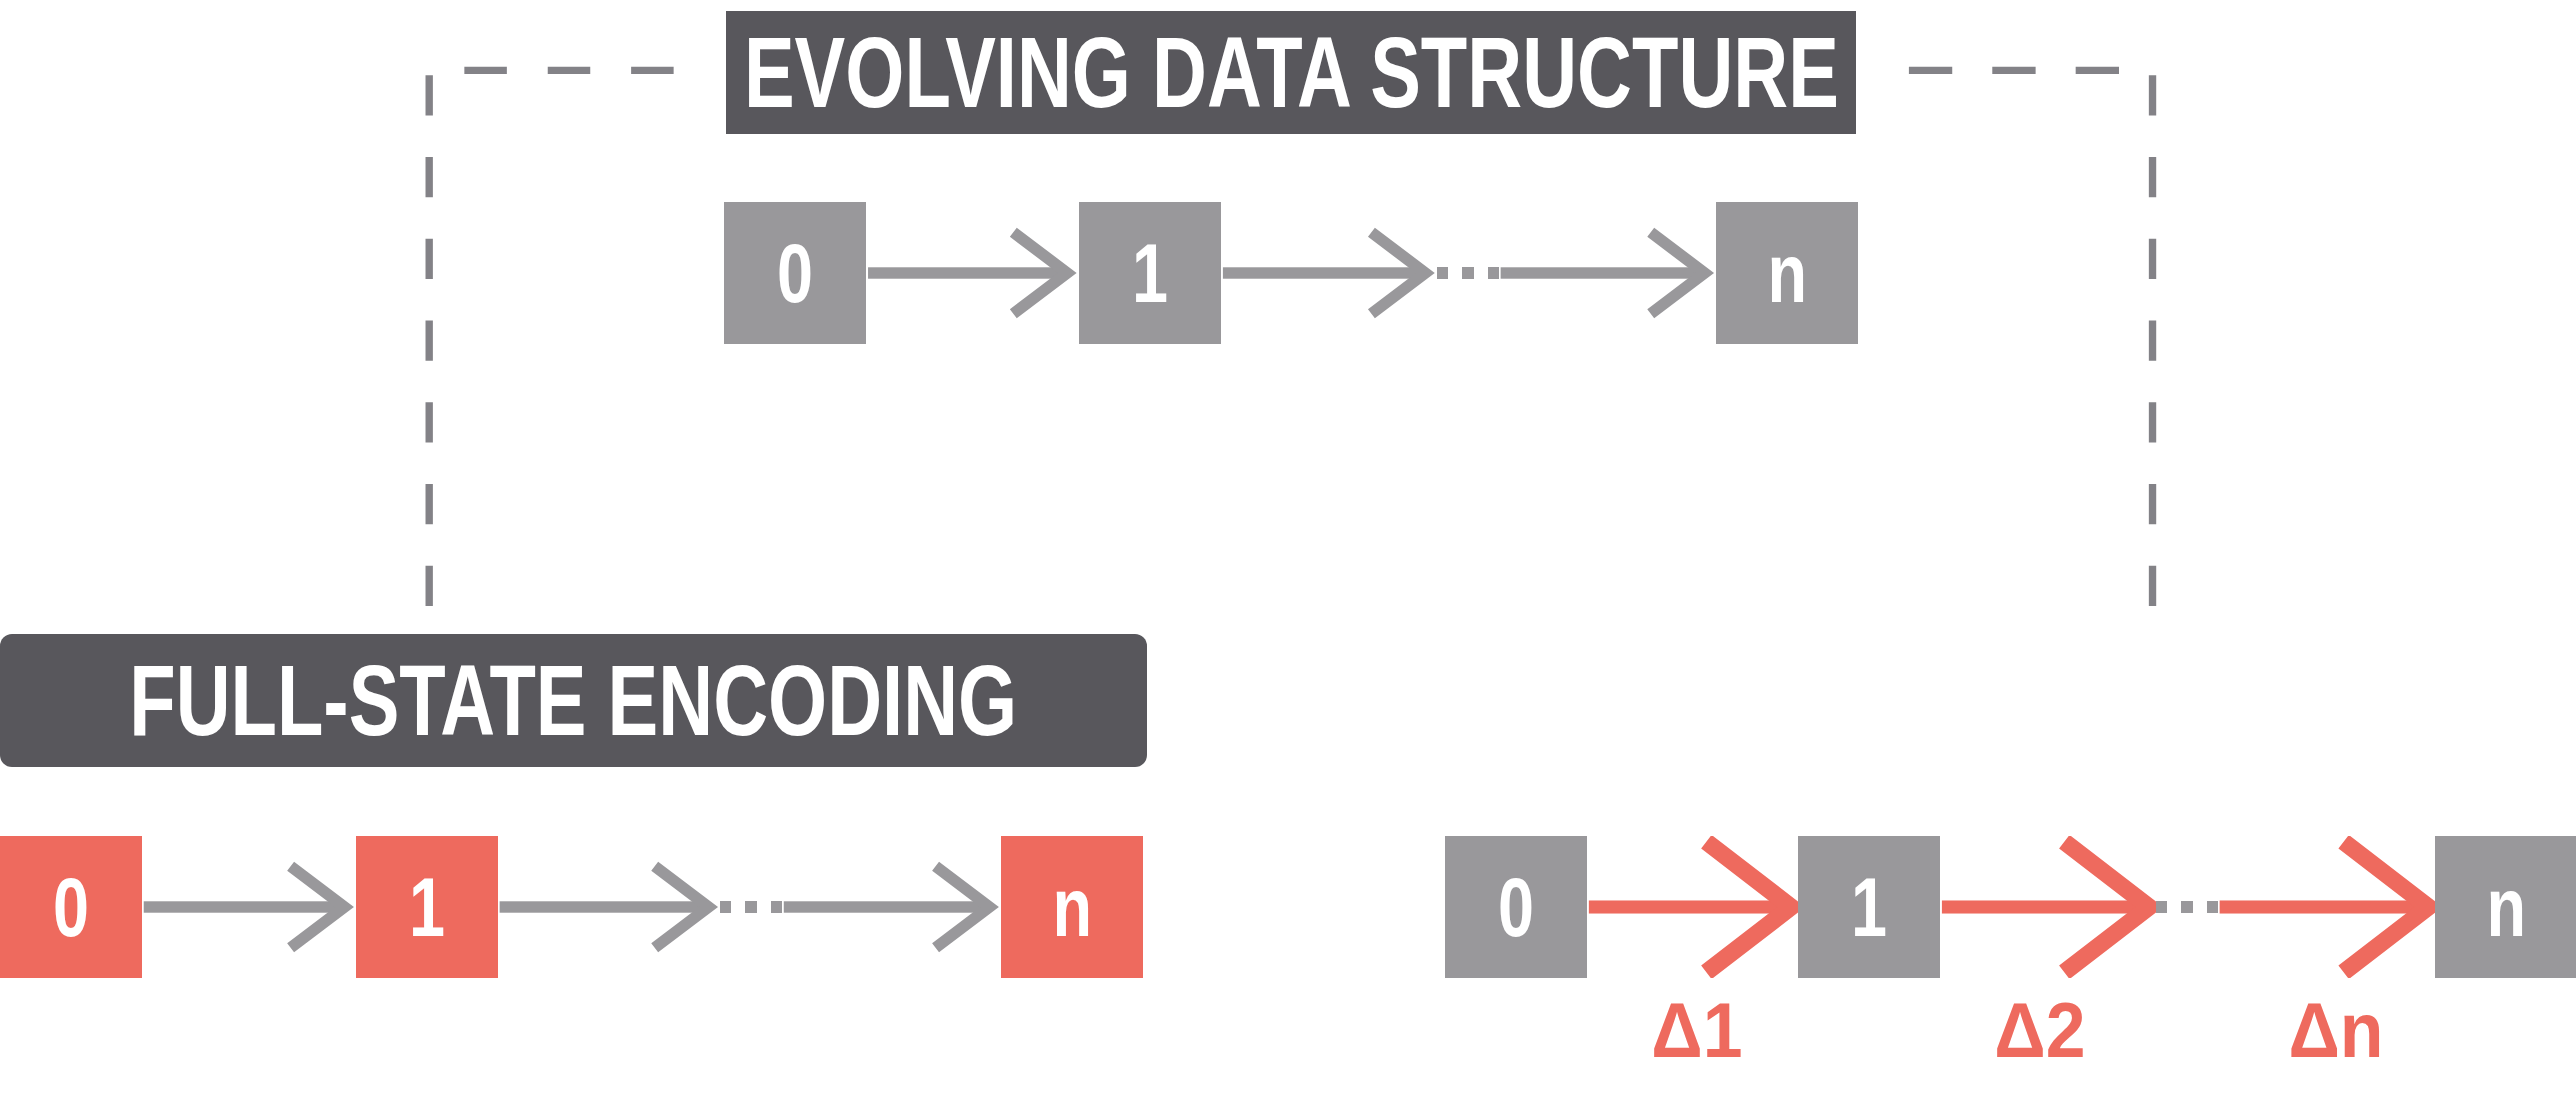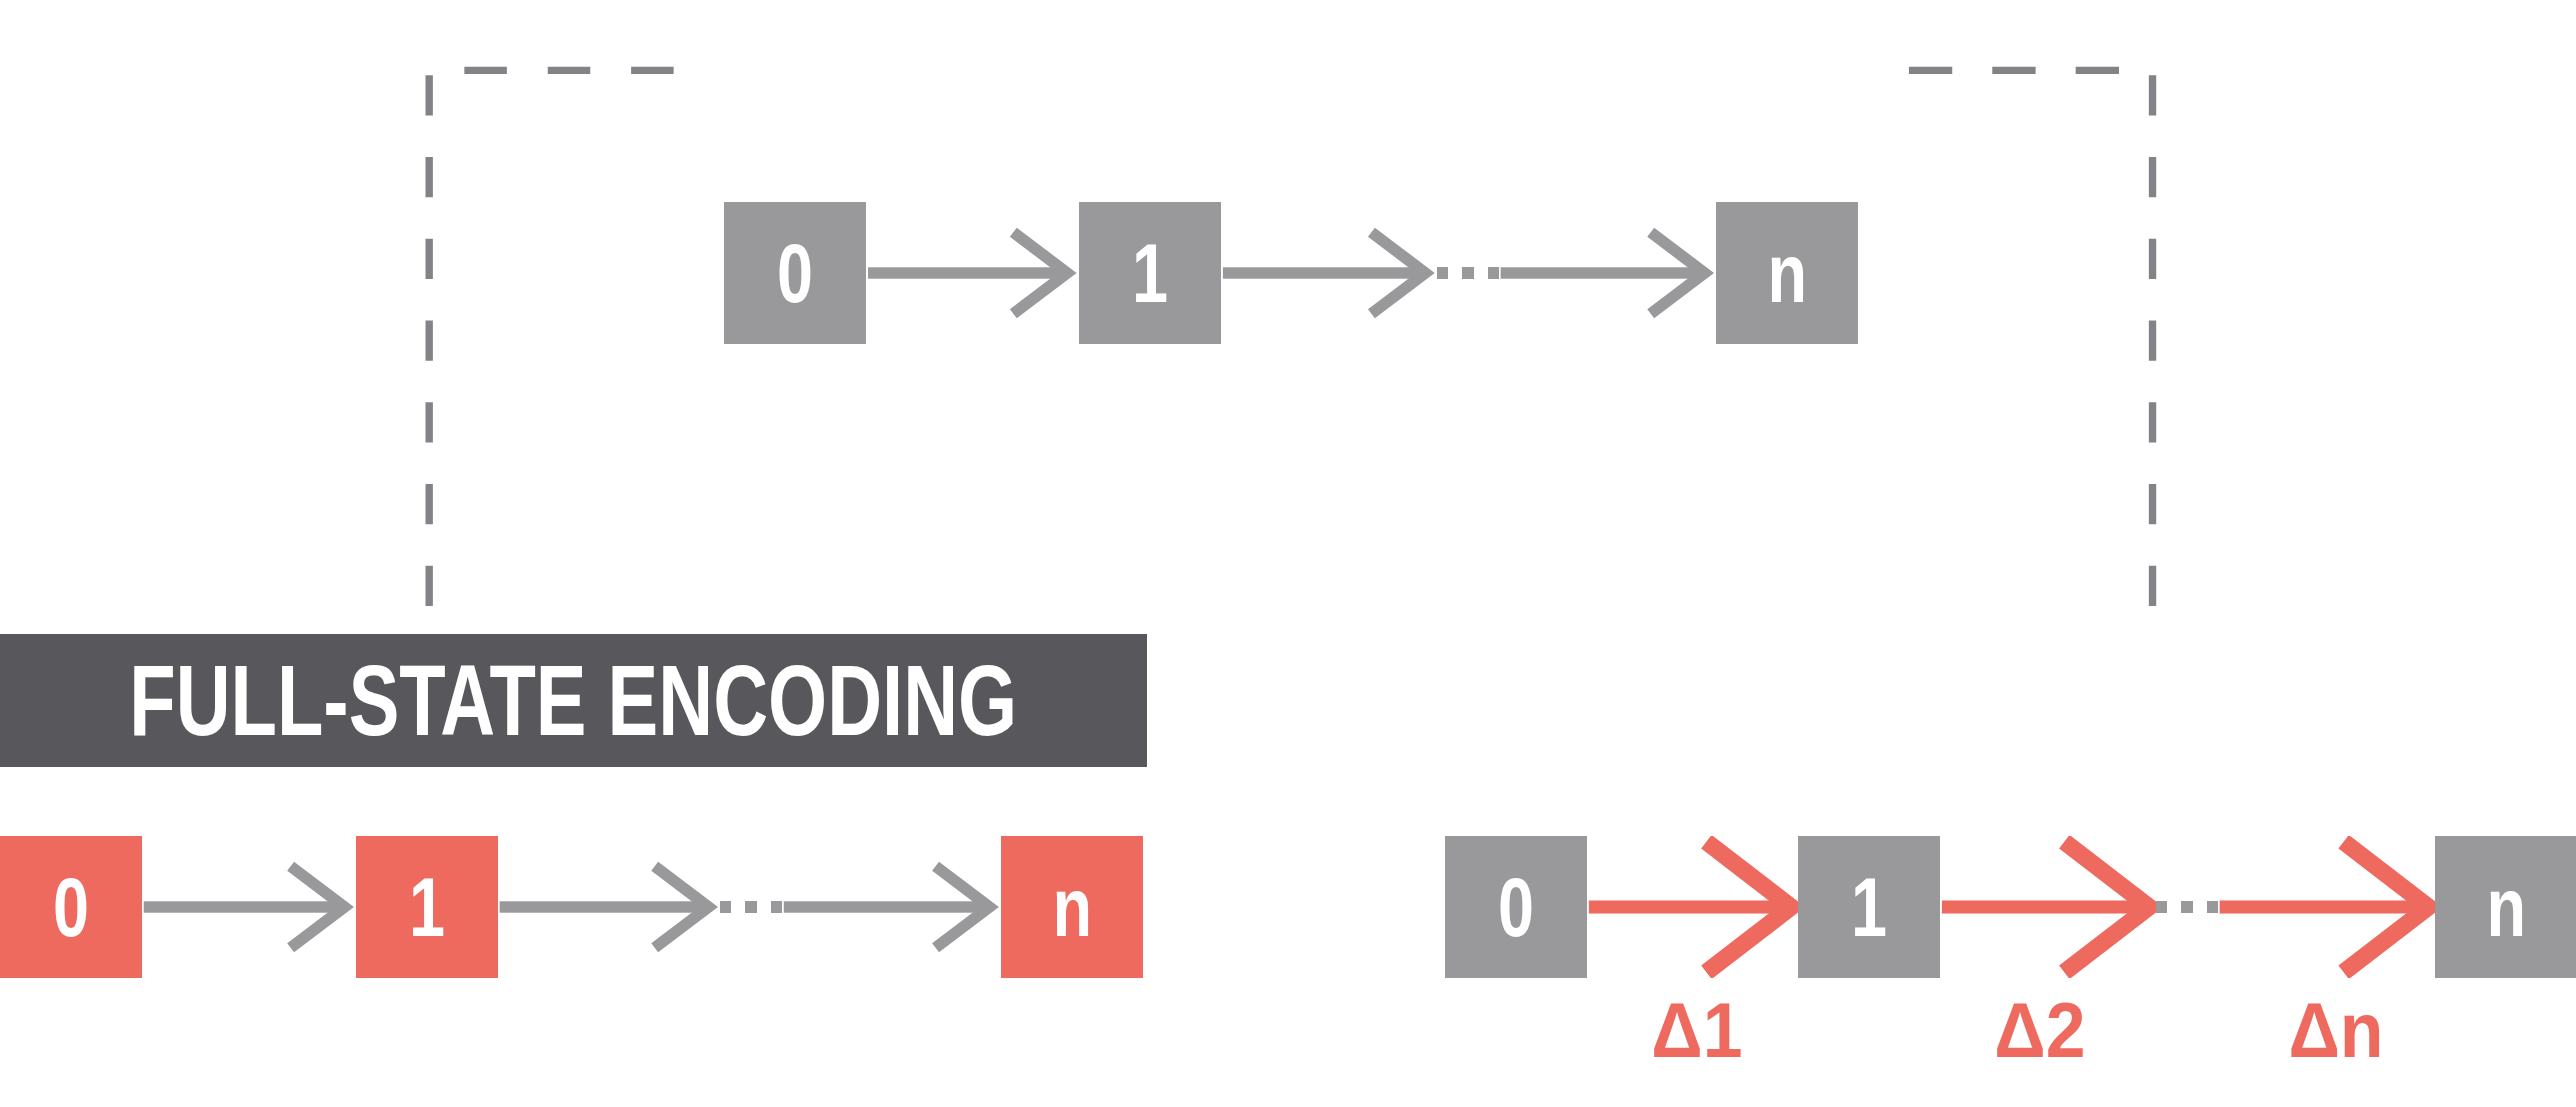--- a/index.html
+++ b/index.html
@@ -28,21 +28,21 @@
 
   
   .banner{
     position:absolute;
     background:var(--dark);
     display:flex;
     align-items:center;
     justify-content:center;
   }
   .banner-top  {left:726px;  top:11.4px;  width:1130px; height:123px;}
-  .banner-left {left:0;      top:634px; width:1147px; height:133px;}
+  .banner-left {left:0;      top:634px; width:1147px; height:133px;border-radius:12px;}
   .banner-right{left:1445px; top:634px; width:1131px; height:133px;}
   .banner-title{
     color:var(--white);
     font-size:100px;
     font-weight:bold;
     white-space:nowrap;
     transform:scaleX(0.76);
     letter-spacing:0;
   }
 
@@ -110,20 +110,23 @@
 
 <div class="canvas">
 
   <svg class="connectors" width="2576" height="1108" viewBox="0 0 3151 1355">
     <line class="dash-h-left" x1="568" y1="86" x2="872" y2="86"></line>
     <line class="dash-v" x1="525" y1="92" x2="525" y2="746"></line>
     <line class="dash-h-right" x1="2335" y1="86" x2="2640" y2="86"></line>
     <line class="dash-v" x1="2633" y1="92" x2="2633" y2="746"></line>
   </svg>
 
+  <div class="banner banner-top">
+    <span class="banner-title">EVOLVING DATA STRUCTURE</span>
+  </div>
 
   <div class="chain chain-top">
     <div class="node gray">
       <span class="node-label">0</span>
     </div>
     <svg class="arrow" width="213" height="142" viewBox="0 0 260 174">
       <rect class="shaft-gray" x="2" y="80" width="244" height="14"></rect>
       <polyline class="chev-gray" points="180,37 246,87 180,137"></polyline>
     </svg>
     <div class="node gray">

